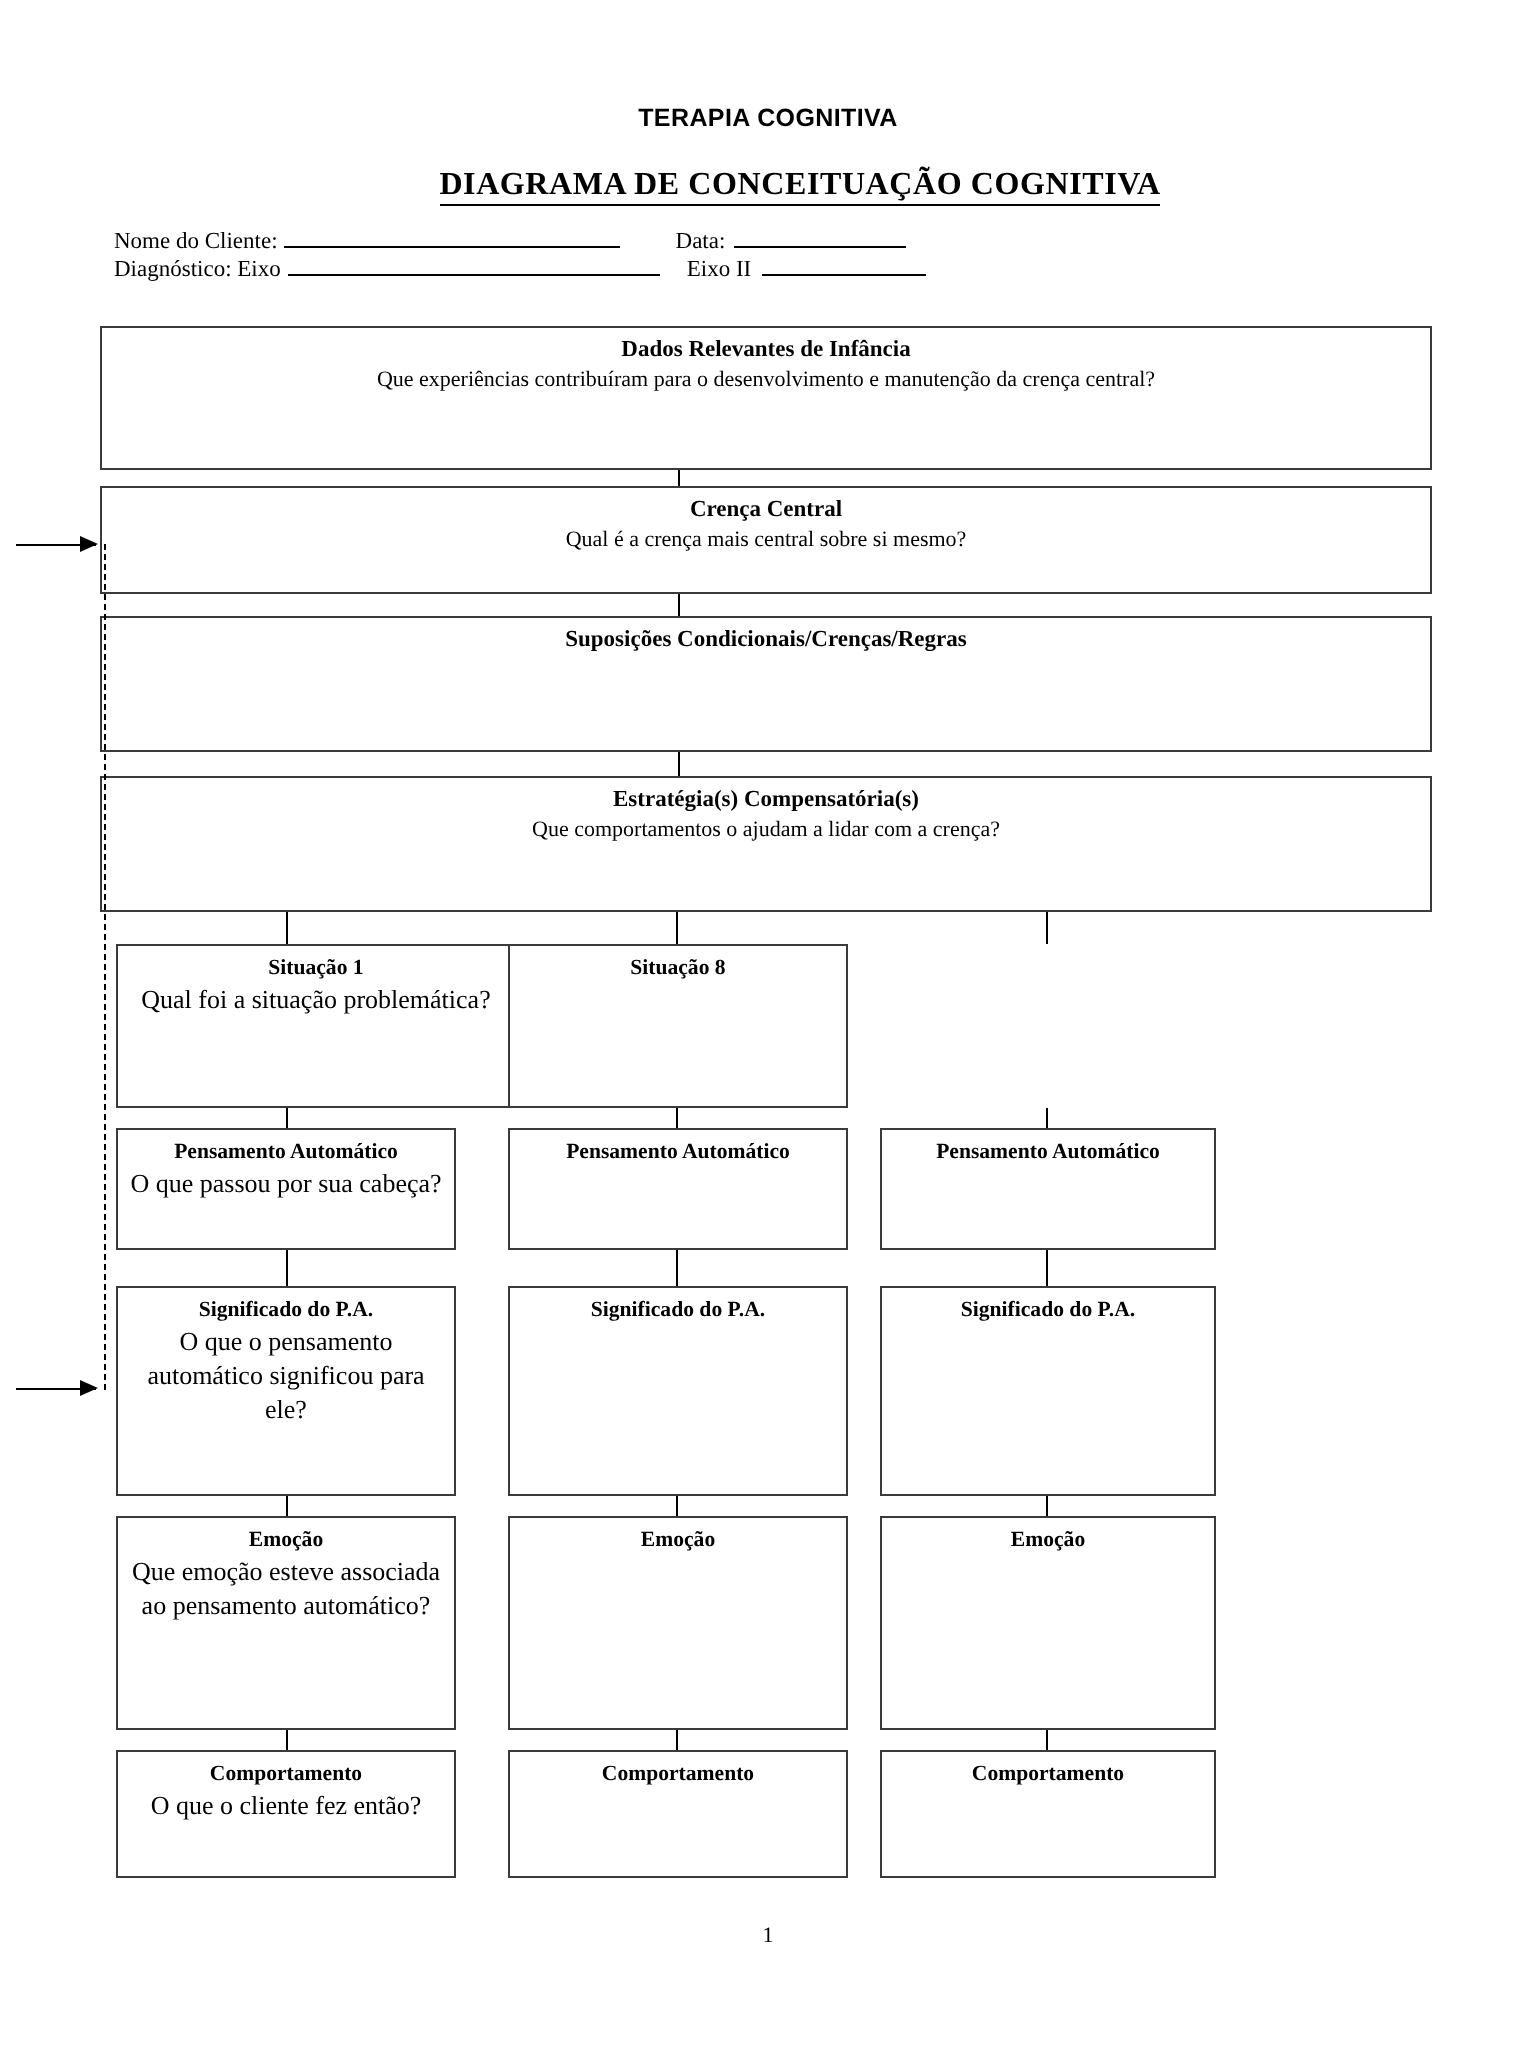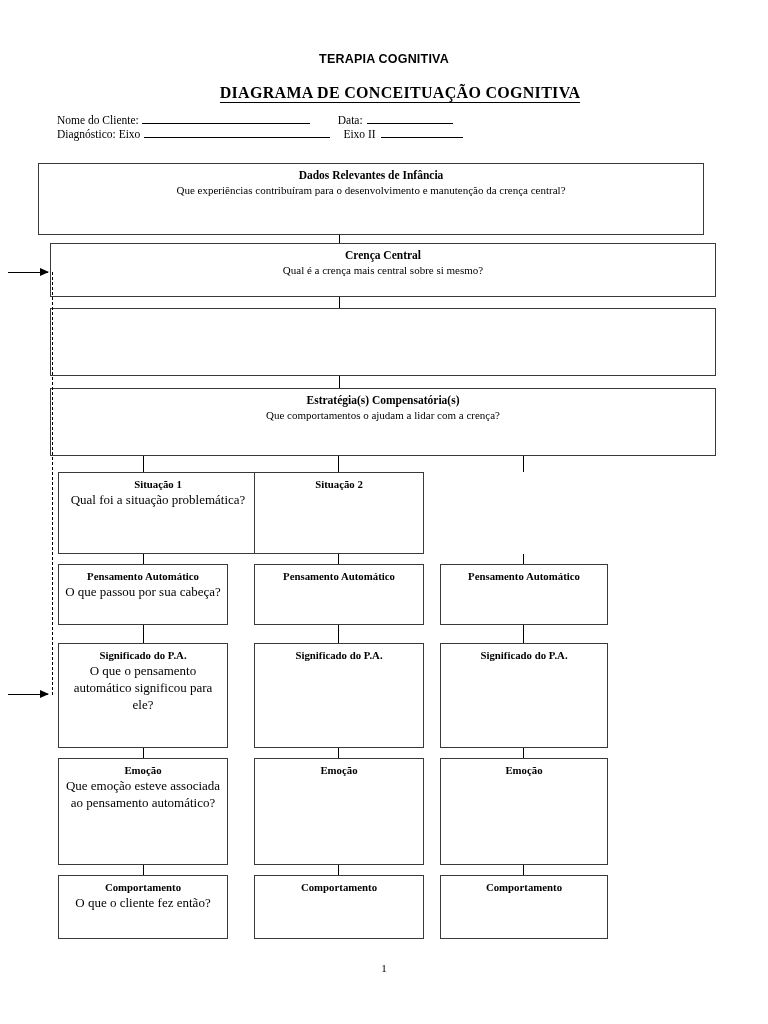--- a/index.html
+++ b/index.html
@@ -148,31 +148,32 @@
   </div>
 
   <div class="ident row1">
     <span class="lbl">Nome do Cliente:</span><span class="rule rule-name"></span><span class="gap-data"></span><span class="lbl">Data:</span><span class="rule rule-data"></span>
   </div>
 
   <div class="ident row2">
     <span class="lbl">Diagnóstico: Eixo</span><span class="rule rule-eixo1"></span><span class="gap-eixo"></span><span class="lbl">Eixo II</span><span class="rule rule-eixo2"></span>
   </div>
 
-  <div class="box wide" style="left:38px; top:163px; width:666px; height:72px;">
+  <div class="box wide" style="left:50px; top:163px; width:666px; height:72px;">
     <span class="hd">Dados Relevantes de Infância</span>
     <span class="qn">Que experiências contribuíram para o desenvolvimento e manutenção da crença central?</span>
   </div>
 
   <div class="box wide" style="left:50px; top:243px; width:666px; height:54px;">
     <span class="hd">Crença Central</span>
     <span class="qn">Qual é a crença mais central sobre si mesmo?</span>
   </div>
 
   <div class="box wide" style="left:50px; top:308px; width:666px; height:68px;">
+    <span class="hd">Suposições Condicionais/Crenças/Regras</span>
   </div>
 
   <div class="box wide" style="left:50px; top:388px; width:666px; height:68px;">
     <span class="hd">Estratégia(s) Compensatória(s)</span>
     <span class="qn">Que comportamentos o ajudam a lidar com a crença?</span>
   </div>
 
   <div class="vline" style="left:339px; top:235px; height:8px;"></div>
   <div class="vline" style="left:339px; top:297px; height:11px;"></div>
   <div class="vline" style="left:339px; top:376px; height:12px;"></div>
@@ -187,21 +188,21 @@
   <div class="arrow-head" style="left:40px; top:268px;"></div>
 
   <div class="arrow-line" style="left:8px; top:694px; width:40px;"></div>
   <div class="arrow-head" style="left:40px; top:690px;"></div>
 
   <div class="box cell" style="left:58px; top:472px; width:200px; height:82px;">
     <span class="hd">Situação 1</span>
     <span class="qn">Qual foi a situação problemática?</span>
   </div>
   <div class="box cell" style="left:254px; top:472px; width:170px; height:82px;">
-    <span class="hd">Situação 2</span>
+    <span class="hd">Situação 8</span>
     <span class="qn"></span>
   </div>
 
   <div class="vline" style="left:143px; top:554px; height:10px;"></div>
   <div class="vline" style="left:338px; top:554px; height:10px;"></div>
   <div class="vline" style="left:523px; top:554px; height:10px;"></div>
 
   <div class="box cell" style="left:58px; top:564px; width:170px; height:61px;">
     <span class="hd">Pensamento Automático</span>
     <span class="qn">O que passou por sua cabeça?</span>

